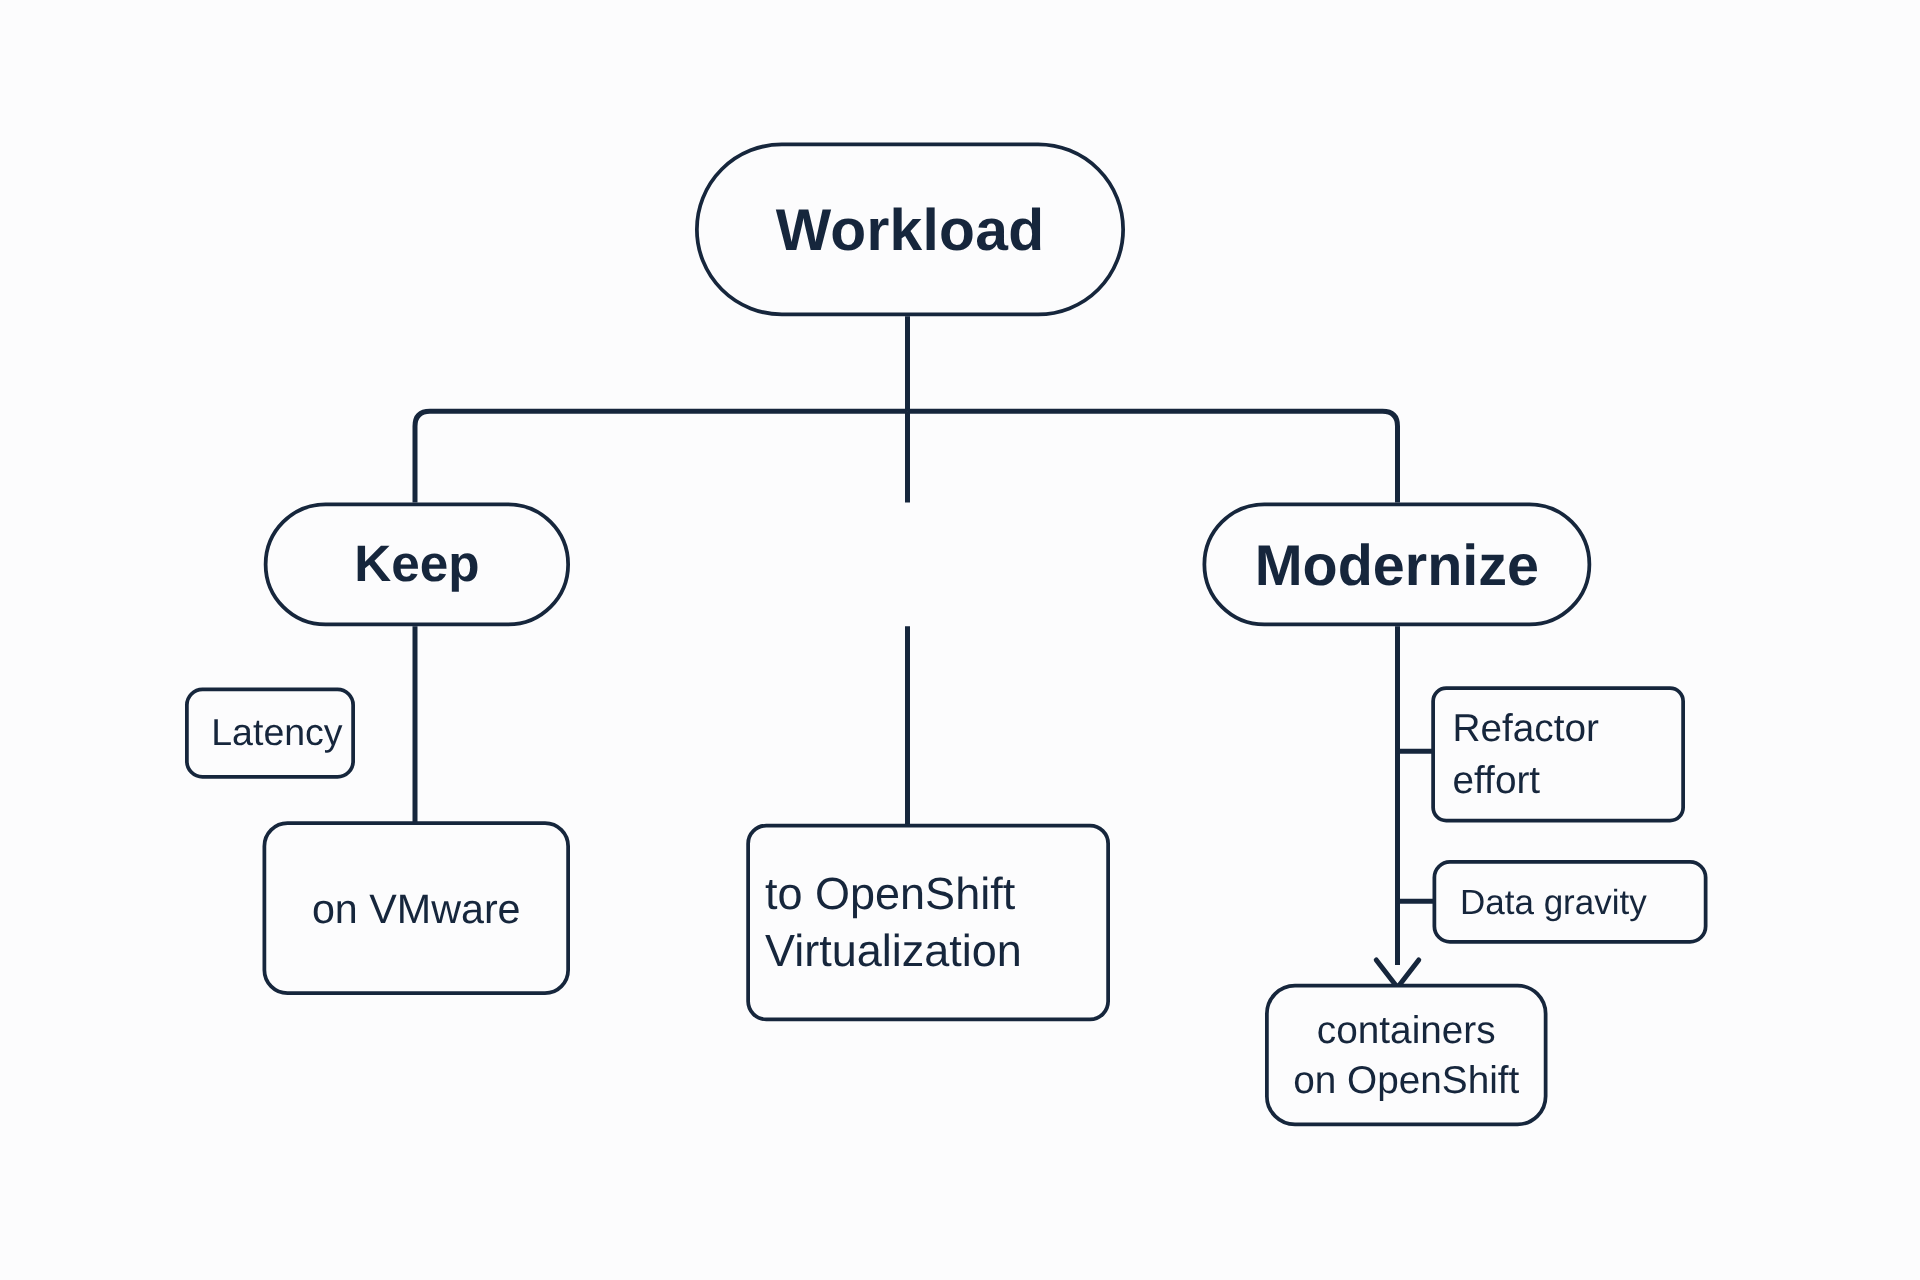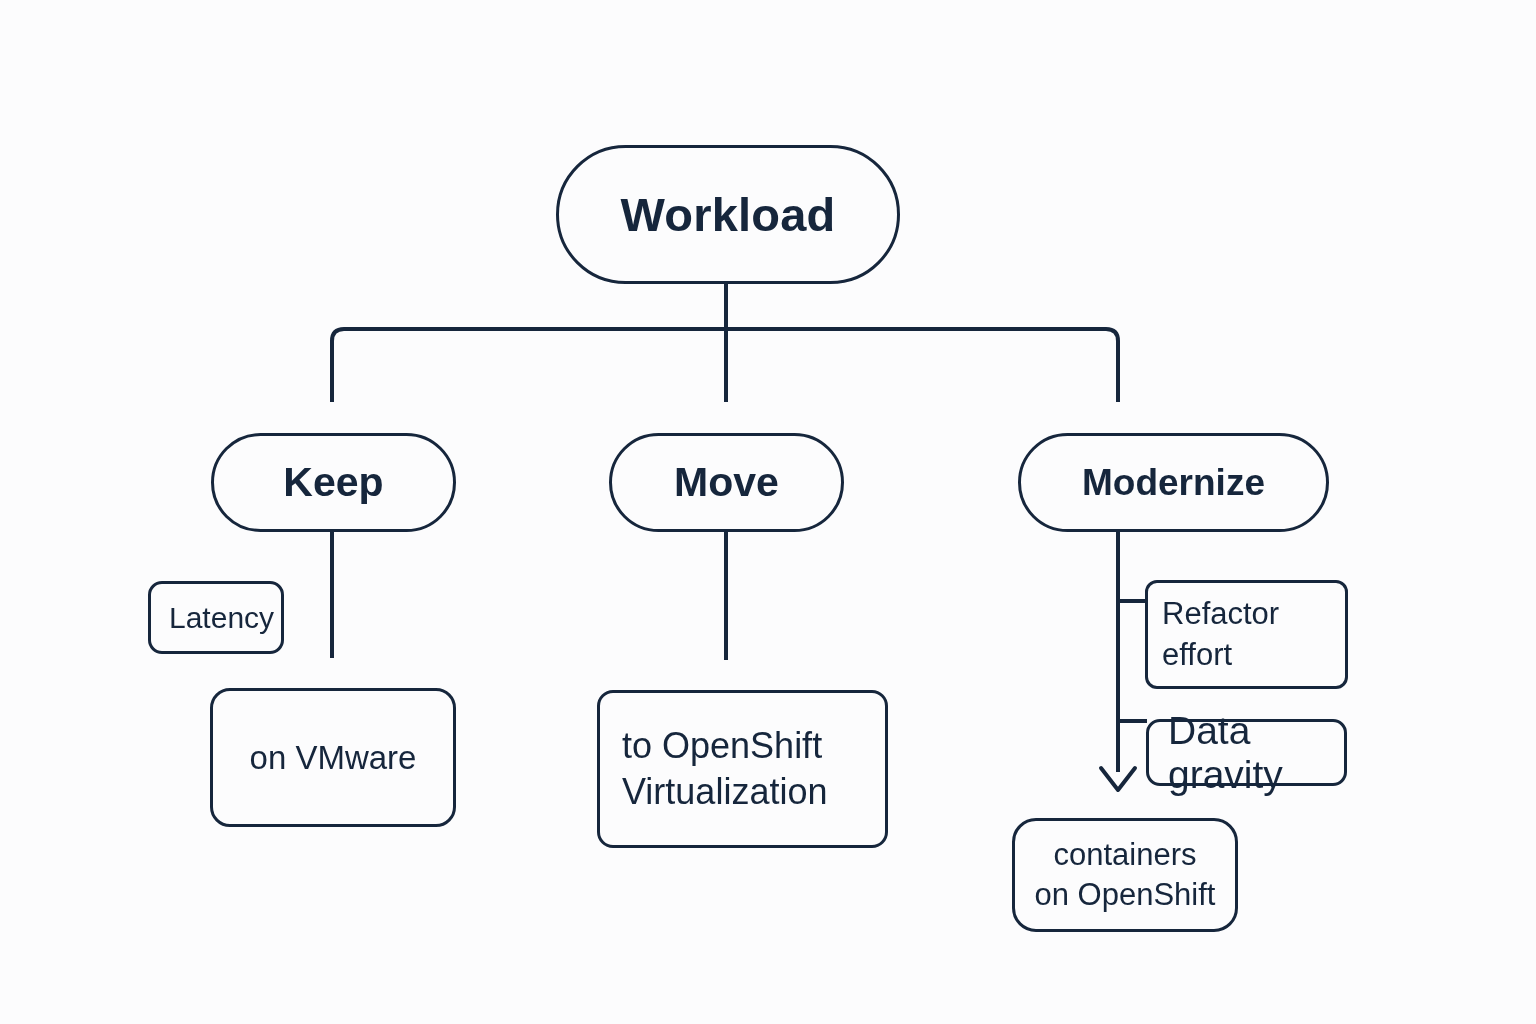--- a/index.html
+++ b/index.html
@@ -27,21 +27,20 @@
   }
   .node {
     position: absolute;
     box-sizing: border-box;
     background: #fcfcfd;
     border: 3px solid #16263c;
     color: #16263c;
     display: flex;
     align-items: center;
     z-index: 2;
-    margin-top: 31px;
   }
   .node.center { justify-content: center; text-align: center; }
   .node.left   { justify-content: flex-start; text-align: left; }
 
   .pill { border-radius: 999px; }
 
   
   #n-workload {
     left: 556px; top: 114px; width: 344px; height: 139px;
     font-size: 47px; font-weight: 600; letter-spacing: .2px;
@@ -49,45 +48,45 @@
   
   #n-keep {
     left: 211px; top: 402px; width: 245px; height: 99px;
     font-size: 41px; font-weight: 600; justify-content: center;
   }
   #n-move {
     left: 609px; top: 402px; width: 235px; height: 99px;
     font-size: 41px; font-weight: 600;
   }
   #n-modernize {
-    left: 1018px; top: 402px; width: 311px; height: 99px;
-    font-size: 37px; font-weight: 600; justify-content: center;
+    left: 962px; top: 402px; width: 311px; height: 99px;
+    font-size: 46px; font-weight: 600; justify-content: center;
   }
   
   #n-latency {
     left: 148px; top: 550px; width: 136px; height: 73px;
     border-radius: 14px; font-size: 30px; padding-left: 18px;
   }
   #n-vmware {
     left: 210px; top: 657px; width: 246px; height: 139px;
     border-radius: 20px; font-size: 33px;
   }
   #n-openshift-virt {
     left: 597px; top: 659px; width: 291px; height: 158px;
-    border-radius: 16px; font-size: 36px; padding-left: 22px;
+    border-radius: 16px; font-size: 36px; padding-left: 12px;
     line-height: 1.28;
   }
   #n-refactor {
     left: 1145px; top: 549px; width: 203px; height: 109px;
     border-radius: 12px; font-size: 31px; padding-left: 14px;
     line-height: 1.3;
   }
   #n-data-gravity {
-    left: 1146px; top: 688px; width: 201px; height: 67px;
-    border-radius: 14px; font-size: 39px; padding-left: 19px;
+    left: 1146px; top: 688px; width: 220px; height: 67px;
+    border-radius: 14px; font-size: 28px; padding-left: 19px;
   }
   #n-containers {
     left: 1012px; top: 787px; width: 226px; height: 114px;
     border-radius: 24px; font-size: 31px; line-height: 1.3;
   }
   .ml { white-space: pre-line; }
 </style>
 </head>
 <body>
 
@@ -117,23 +116,20 @@
   </svg>
 
   <div class="node pill center" id="n-workload">
     <span>Workload</span>
   </div>
 
   <div class="node pill center" id="n-keep">
     <span>Keep</span>
   </div>
 
-  <div class="node pill center" id="n-move">
-    <span>Move</span>
-  </div>
 
   <div class="node pill center" id="n-modernize">
     <span>Modernize</span>
   </div>
 
   <div class="node left" id="n-latency">
     <span>Latency</span>
   </div>
 
   <div class="node center" id="n-vmware">

